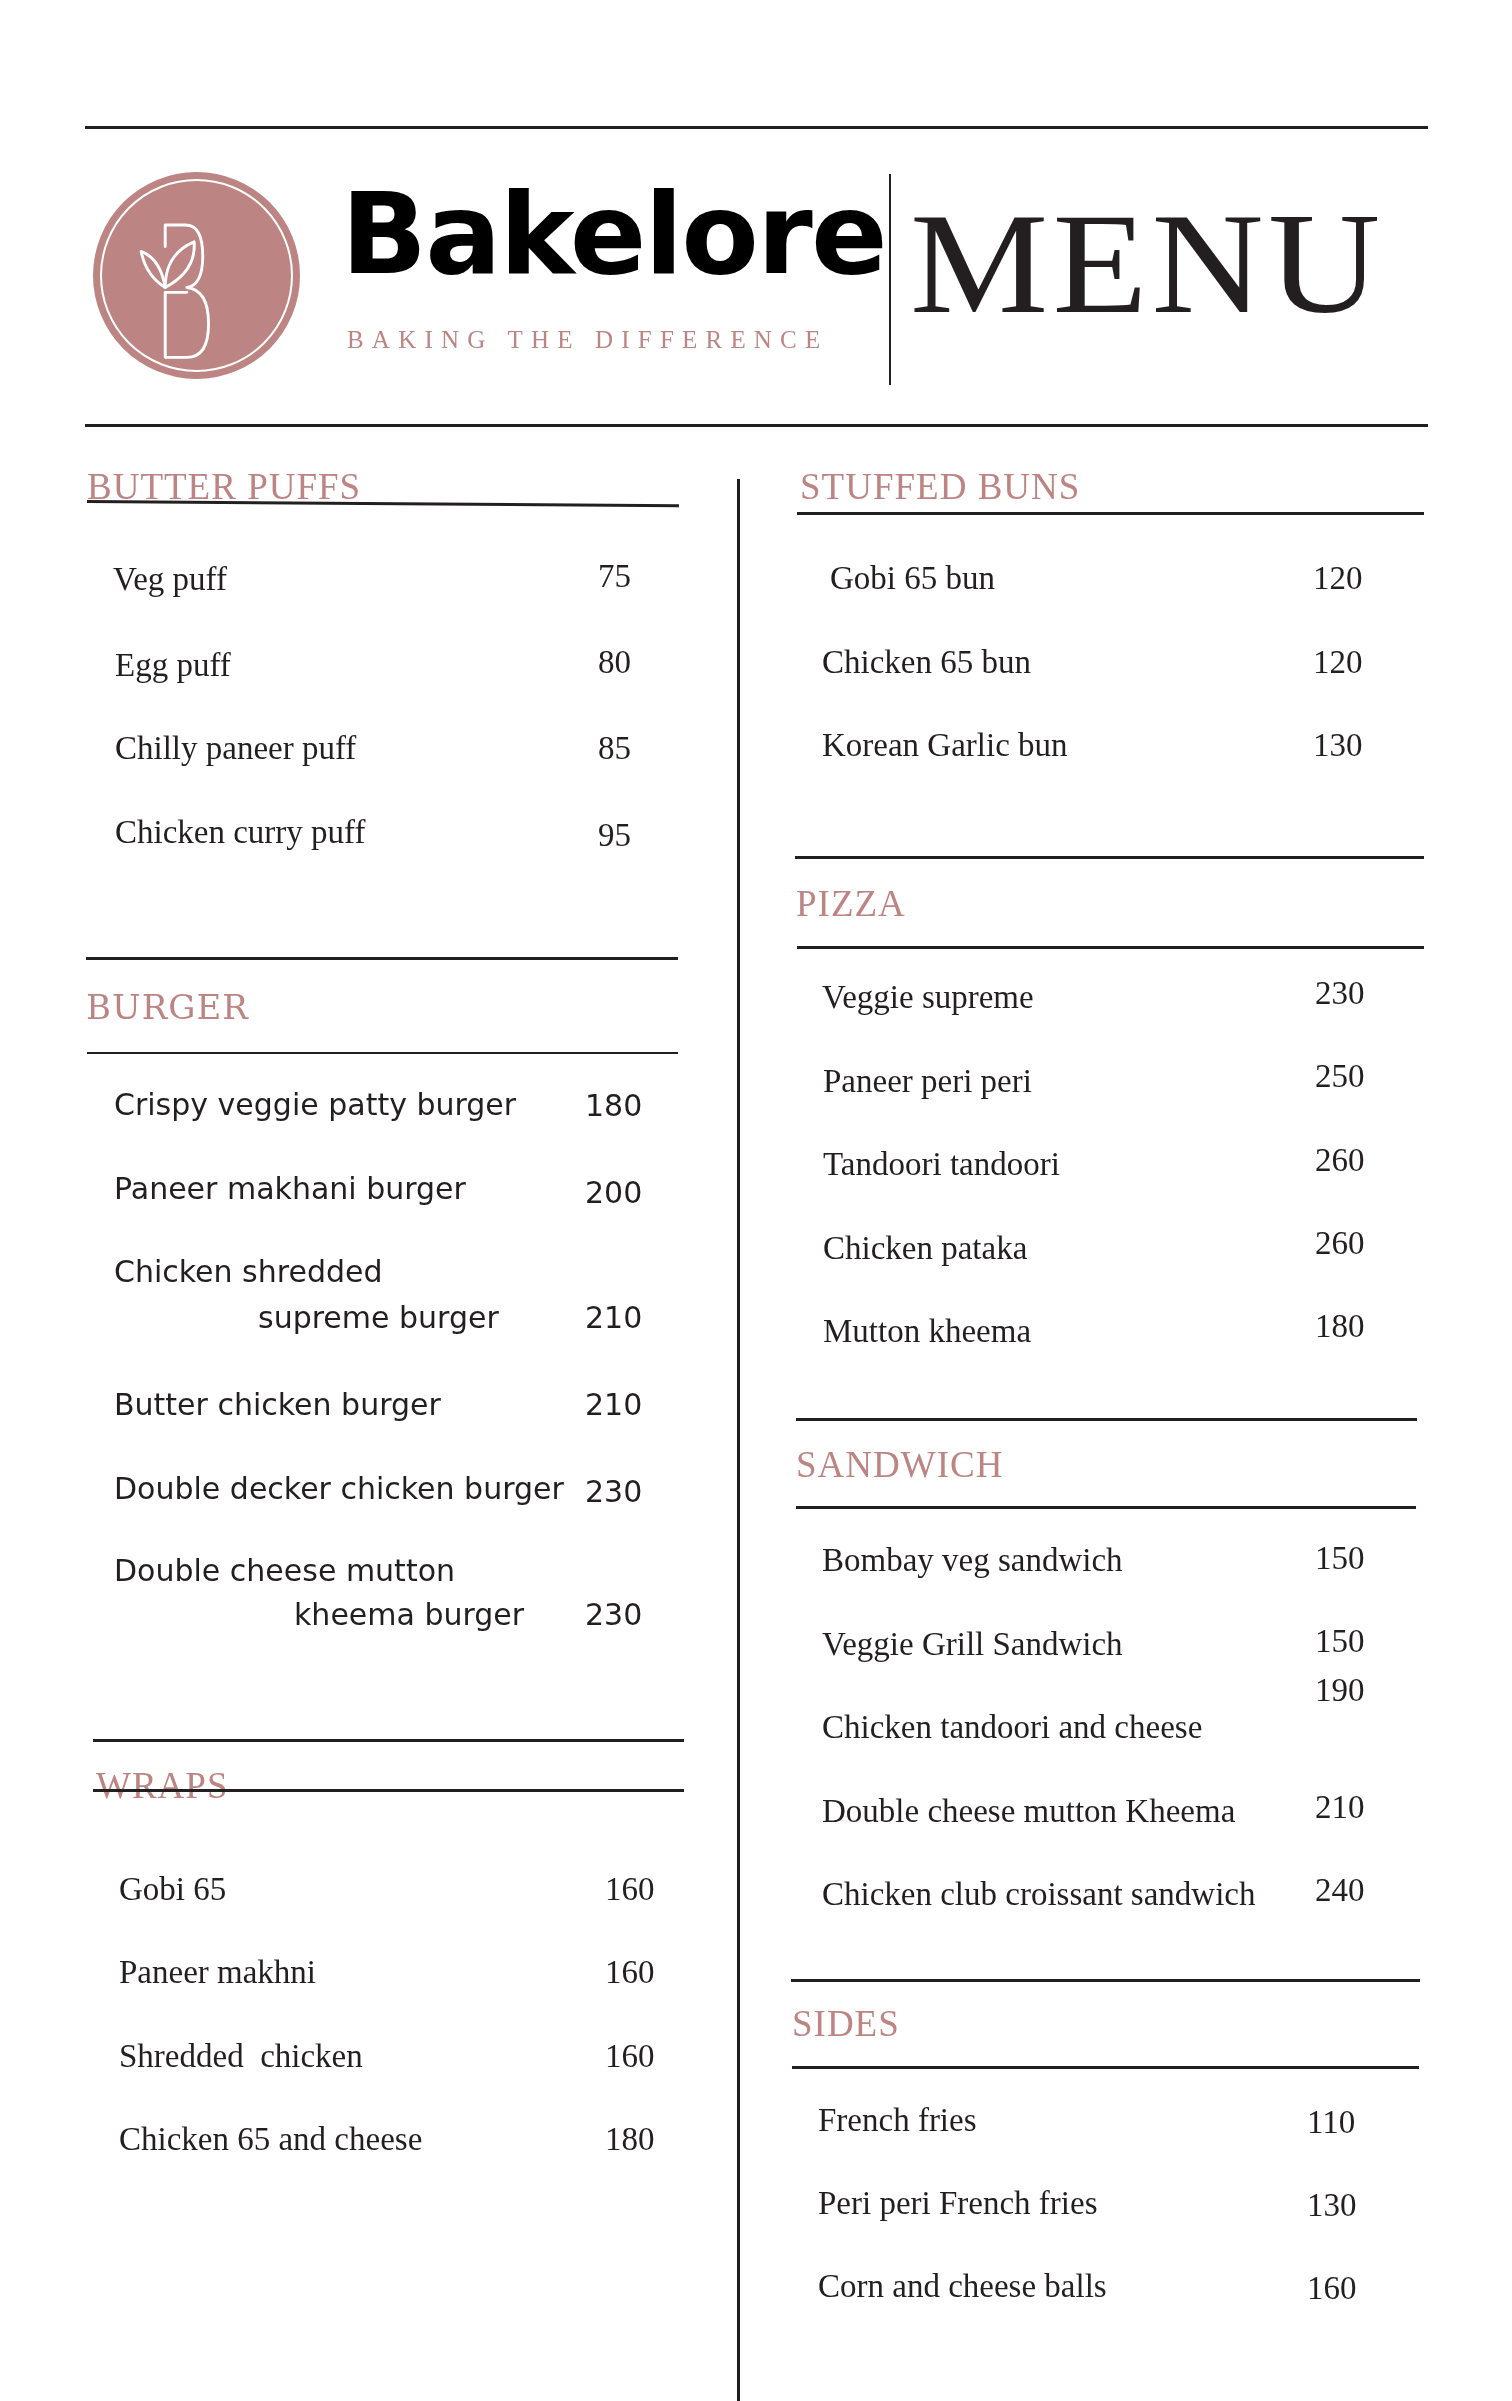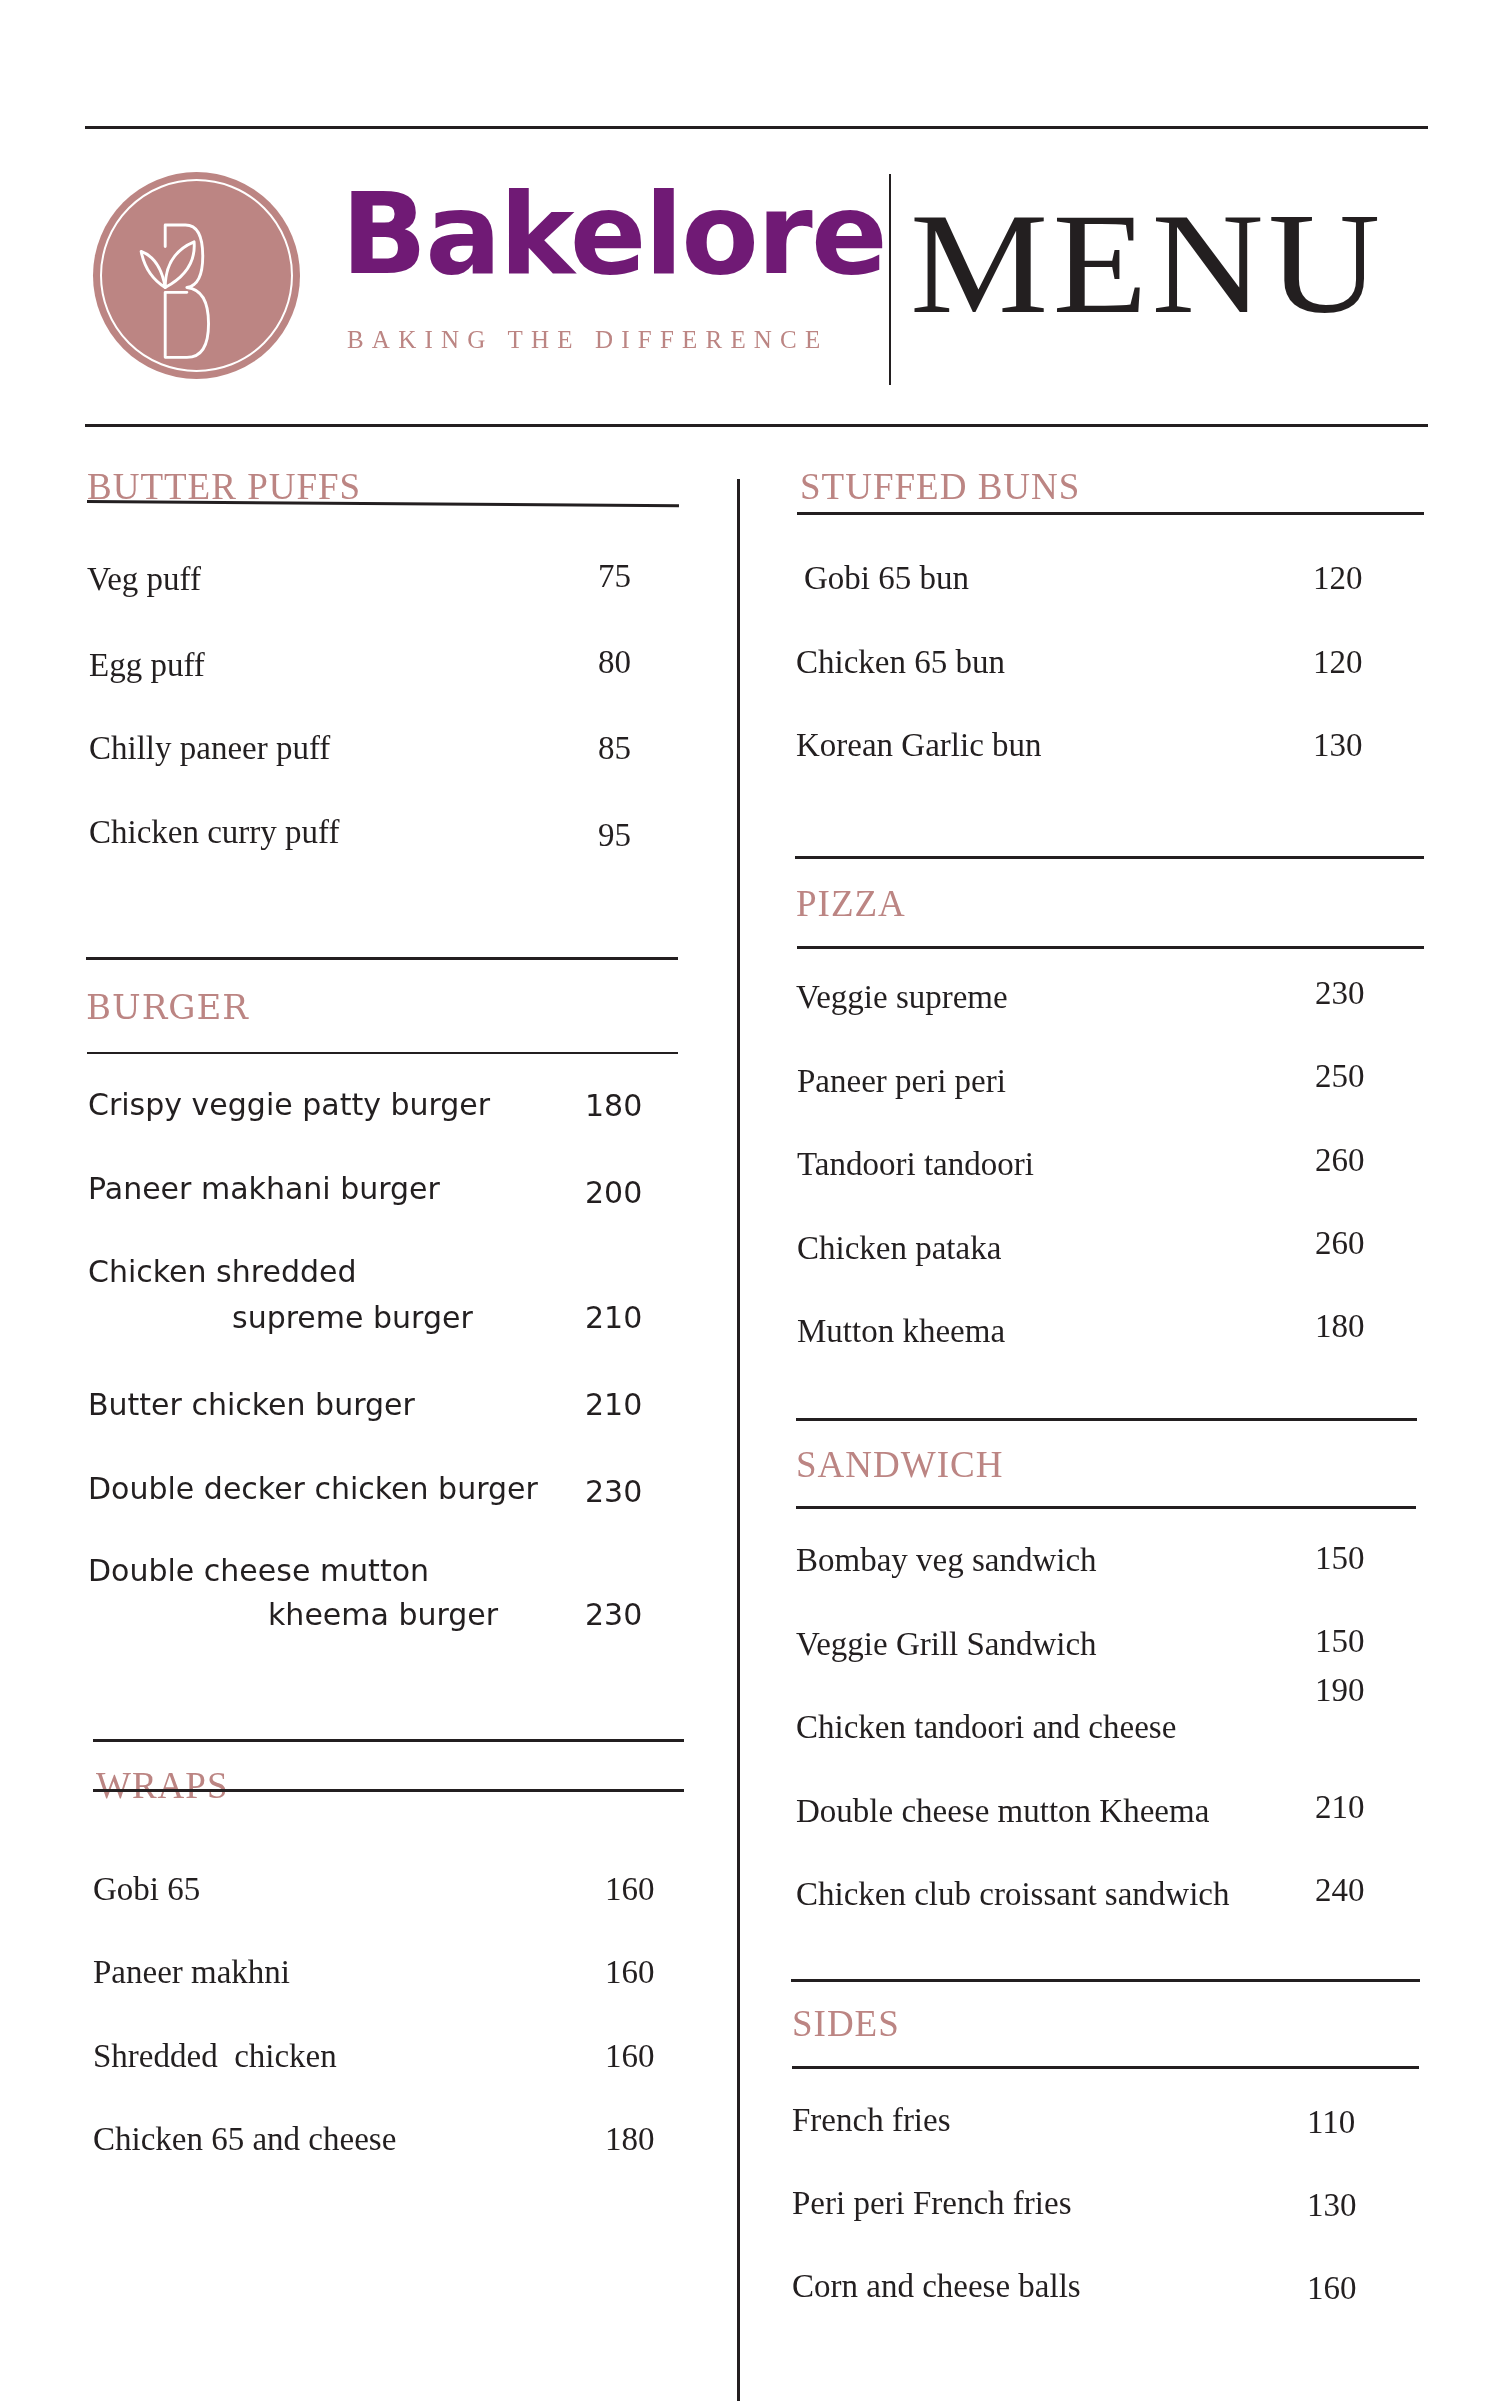--- a/index.html
+++ b/index.html
@@ -4,31 +4,31 @@
 <style>
   html, body { margin:0; padding:0; background:#ffffff; }
   body { width:1513px; height:2666px; position:relative; overflow:hidden;
          font-family:"Liberation Serif","DejaVu Serif",serif; color:#231f20; }
   .rule { position:absolute; background:#231f20; }
   .logo-circle { position:absolute; left:93px; top:172px; width:207px; height:207px; border-radius:50%;
                  background:#bc8583; }
   .logo-ring { position:absolute; left:6.7px; top:6.7px; right:6.7px; bottom:6.7px; border-radius:50%;
                border:2.4px solid #ffffff; }
   .brand { position:absolute; left:341px; top:178px; font-family:"DejaVu Sans","Liberation Sans",sans-serif;
-           font-size:113px; font-weight:bold; color:#701a75; letter-spacing:-1.9px; line-height:1; }
+           font-size:113px; font-weight:bold; color:#000000; letter-spacing:-1.9px; line-height:1; }
   .tagline { position:absolute; left:347px; top:327px; font-family:"Liberation Serif",serif; font-size:25px;
              color:#bc8583; letter-spacing:8.2px; line-height:1; }
   .menu-title { position:absolute; left:910px; top:192px; font-family:"Liberation Serif",serif;
                 font-size:144px; color:#231f20; letter-spacing:3.8px; line-height:1; transform:scaleX(1.08);
                 transform-origin:left top; }
   .section { position:absolute; }
   .sec-title { position:absolute; font-family:"Liberation Serif",serif; font-size:37px; color:#bc8583;
                letter-spacing:1px; line-height:1; white-space:nowrap; }
   .item { position:absolute; font-family:"Liberation Serif",serif; font-size:33px; color:#231f20;
-          line-height:1; white-space:nowrap; }
+          line-height:1; white-space:nowrap;margin-left:26px; }
   .price { position:absolute; font-family:"Liberation Serif",serif; font-size:33px; color:#231f20;
            line-height:1; white-space:nowrap; }
   .sans { font-family:"DejaVu Sans","Liberation Sans",sans-serif; font-size:30px; }
 </style>
 </head>
 <body>
 
 <div class="rule" style="left:85px; top:126px; width:1343px; height:3.4px;"></div>
 
 <div class="logo-circle">

